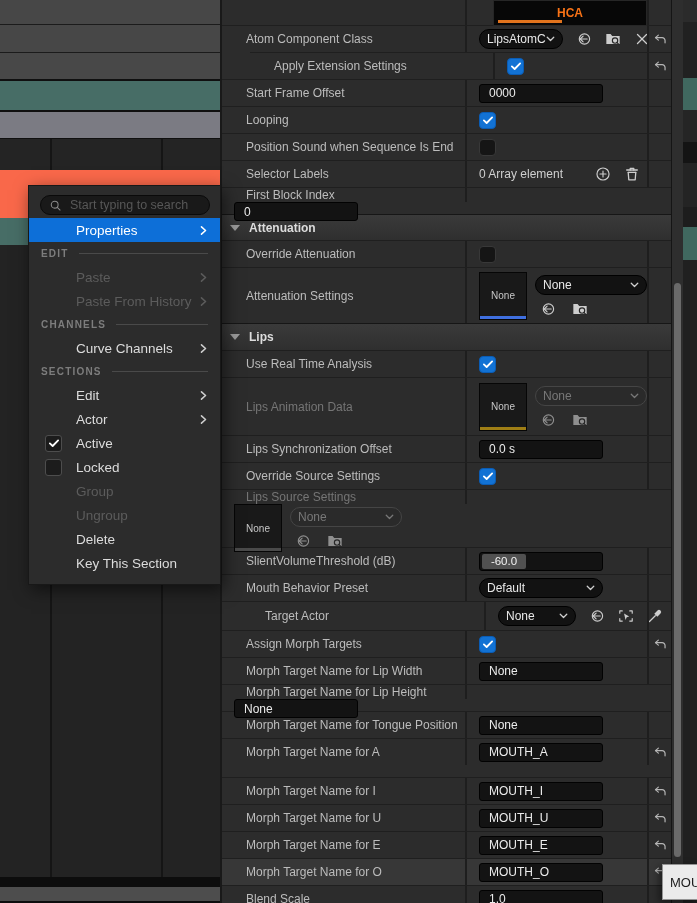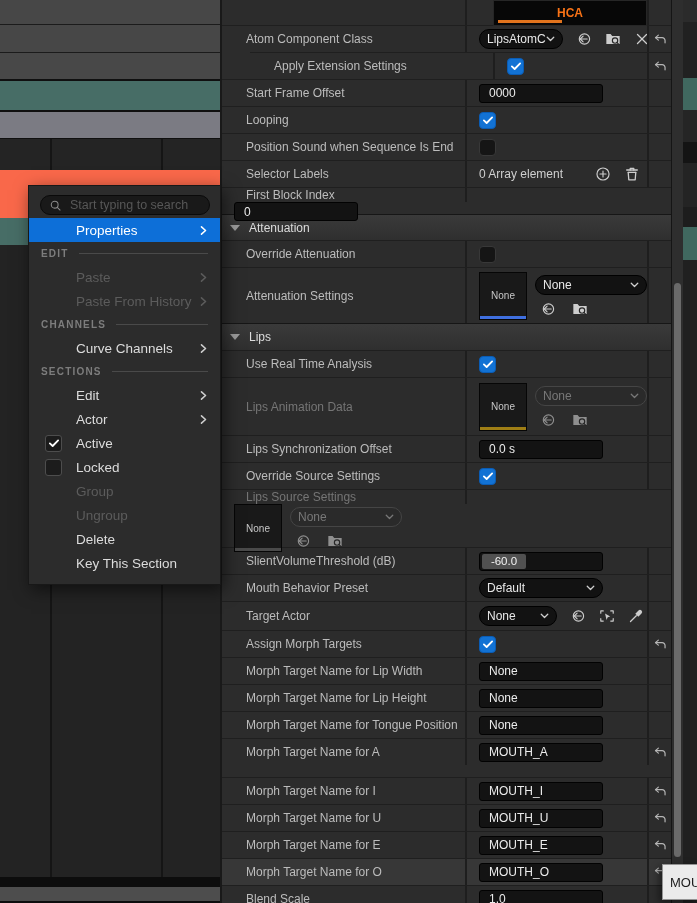--- a/index.html
+++ b/index.html
@@ -18,21 +18,21 @@
   .d-row:first-child{border-top:none;}
   .d-row.hl{background:#373737;}
   .d-name{width:245px;flex:none;display:flex;align-items:center;padding-left:24px;box-sizing:border-box;
           border-right:2px solid #1e1e1e;font-size:12px;color:#bcbcbc;overflow:hidden;white-space:nowrap;}
   .d-name .dim{color:#757575;}
   .d-val{flex:1;display:flex;align-items:center;padding-left:12px;box-sizing:border-box;min-width:0;}
   .d-reset{width:22px;flex:none;border-left:2px solid #1e1e1e;display:flex;align-items:center;
            justify-content:center;color:#b5b5b5;}
   .d-header{align-items:center;background:linear-gradient(#3a3a3a,#2f2f2f);border-top:1px solid #161616;}
   .d-header .tri{margin-left:8px;margin-right:9px;color:#9a9a9a;}
-  .d-header .hlabel{font-size:12px;font-weight:normal;color:#dcdcdc;}
+  .d-header .hlabel{font-size:12px;font-weight:bold;color:#dcdcdc;}
   .checkbox{width:17px;height:17px;border-radius:4px;background:#151515;border:1px solid #383838;
             box-sizing:border-box;display:flex;align-items:center;justify-content:center;flex:none;}
   .checkbox.on{background:#1272d4;border-color:#0a5cb5;}
   .textbox{width:124px;height:19px;background:#131313;border:1px solid #020202;border-radius:3px;
            display:flex;align-items:center;padding:0 9px;box-sizing:border-box;color:#ececec;
            font-size:12px;white-space:nowrap;flex:none;}
   .textbox.spin{padding:0 2px;}
   .pill{height:15px;min-width:44px;background:#515151;border-radius:2px;display:flex;align-items:center;
         justify-content:center;font-size:11.5px;color:#f2f2f2;}
   .dropdown{height:20px;background:#121212;border:1px solid #000;border-radius:10px;display:flex;
@@ -487,21 +487,21 @@
               <span>Default</span>
               <span class="icon chevd">
                 <svg viewBox="0 0 10 7">
                   <polyline points="1.2,1.4 5,5.2 8.8,1.4"></polyline>
                 </svg>
               </span>
             </div>
           </div>
           <div class="d-reset"></div>
         </div>
-        <div class="d-row" style="height: 29px;">
+        <div class="d-row" style="height: 29px; padding-left: 19px;">
           <div class="d-name">
             <span>Target Actor</span>
           </div>
           <div class="d-val">
             <div class="dropdown" style="width: 78px;">
               <span>None</span>
               <span class="icon chevd">
                 <svg viewBox="0 0 10 7">
                   <polyline points="1.2,1.4 5,5.2 8.8,1.4"></polyline>
                 </svg>
@@ -562,21 +562,21 @@
           <div class="d-name">
             <span>Morph Target Name for Lip Width</span>
           </div>
           <div class="d-val">
             <div class="textbox">
               <span>None</span>
             </div>
           </div>
           <div class="d-reset"></div>
         </div>
-        <div class="d-row" style="height: 27px;">
+        <div class="d-row" style="height: 27px; flex-direction: column;">
           <div class="d-name">
             <span>Morph Target Name for Lip Height</span>
           </div>
           <div class="d-val">
             <div class="textbox">
               <span>None</span>
             </div>
           </div>
           <div class="d-reset"></div>
         </div>

